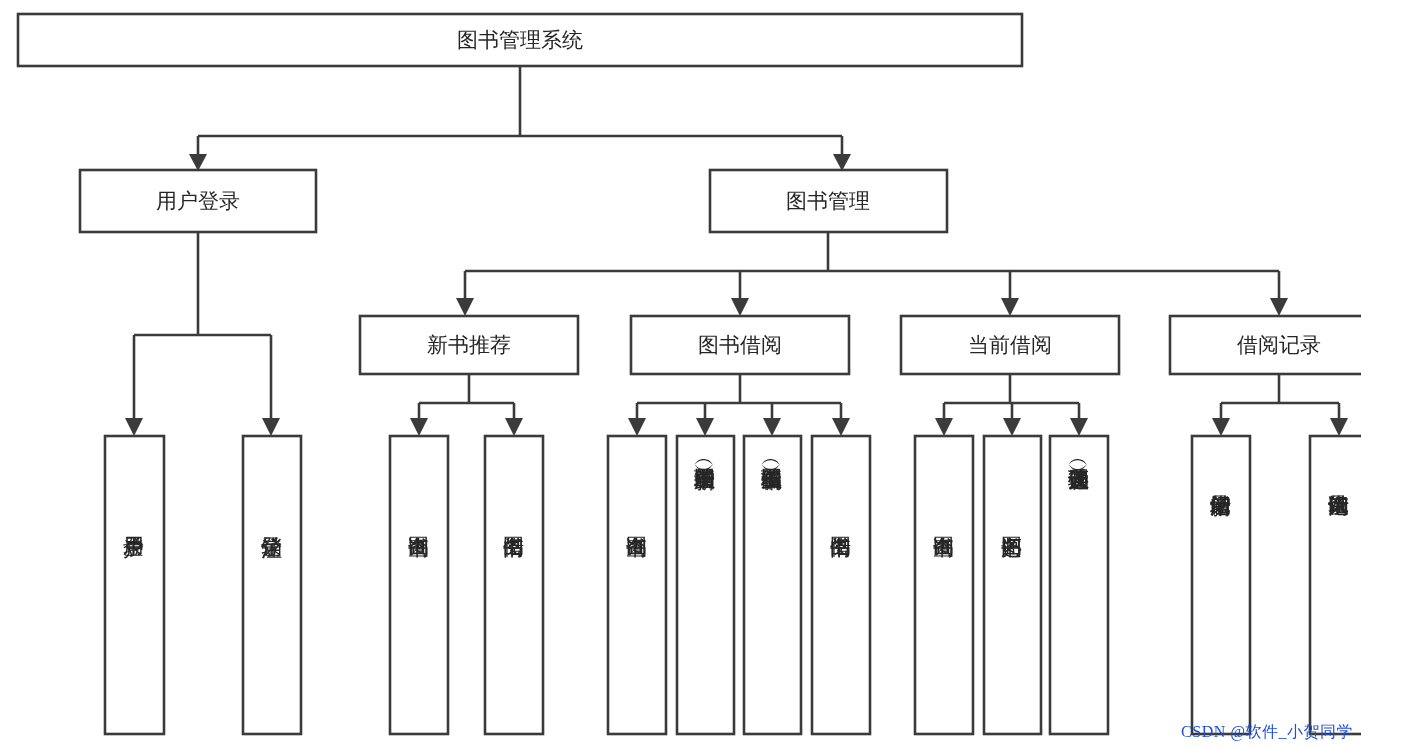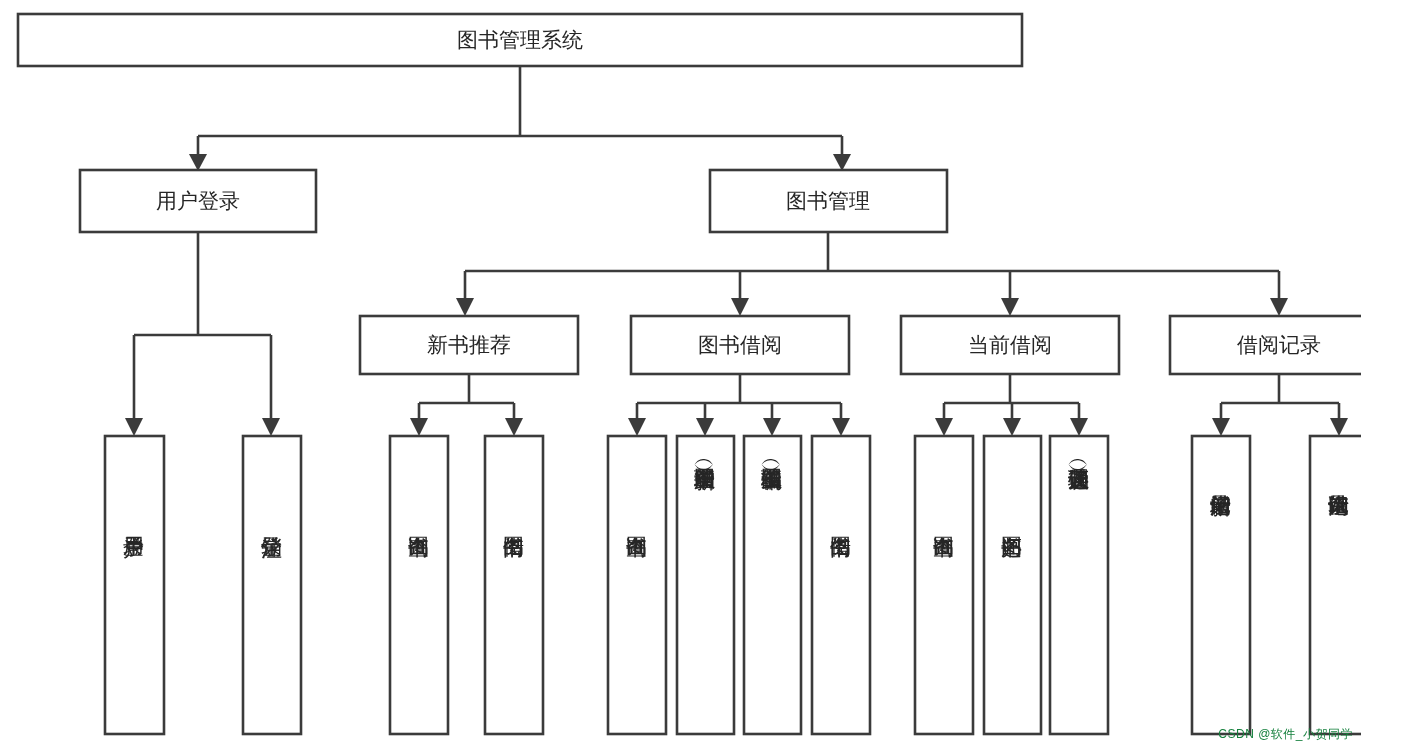--- a/index.html
+++ b/index.html
@@ -4,22 +4,22 @@
 <style>
   html,body{margin:0;padding:0;background:#ffffff;}
   body{font-family:"Liberation Sans","DejaVu Sans",sans-serif;}
   #stage{position:relative;width:1361px;height:747px;background:#ffffff;overflow:hidden;}
   #diagram{position:absolute;left:0;top:0;width:1405px;height:747px;}
   .nodebox{fill:#ffffff;stroke:#3b3b3b;stroke-width:2.6;}
   .conn{stroke:#3b3b3b;stroke-width:2.6;fill:none;}
   .arrowhead{fill:#3b3b3b;stroke:none;}
   .lbl{fill:#262626;font-family:"Liberation Sans","DejaVu Sans",sans-serif;font-size:21px;text-anchor:middle;dominant-baseline:middle;}
   .lbl-v{fill:#262626;font-family:"Liberation Sans","DejaVu Sans",sans-serif;font-size:21px;text-anchor:middle;}
-  .watermark{position:absolute;right:8px;bottom:4px;color:#15803d;font-size:12px;
-             font-family:Liberation Sans, sans-serif;letter-spacing:.5px;white-space:nowrap;}
+  .watermark{position:absolute;right:8px;bottom:4px;color:#1d4ed8;font-size:16px;
+             font-family:Liberation Serif, serif;letter-spacing:.5px;white-space:nowrap;}
 </style>
 </head>
 <body>
 
 <div id="stage">
 
   <svg id="diagram" viewBox="0 0 1405 747" xmlns="http://www.w3.org/2000/svg">
 
     <g>
       <path class="conn" d="M520,66 L520,136"></path>

